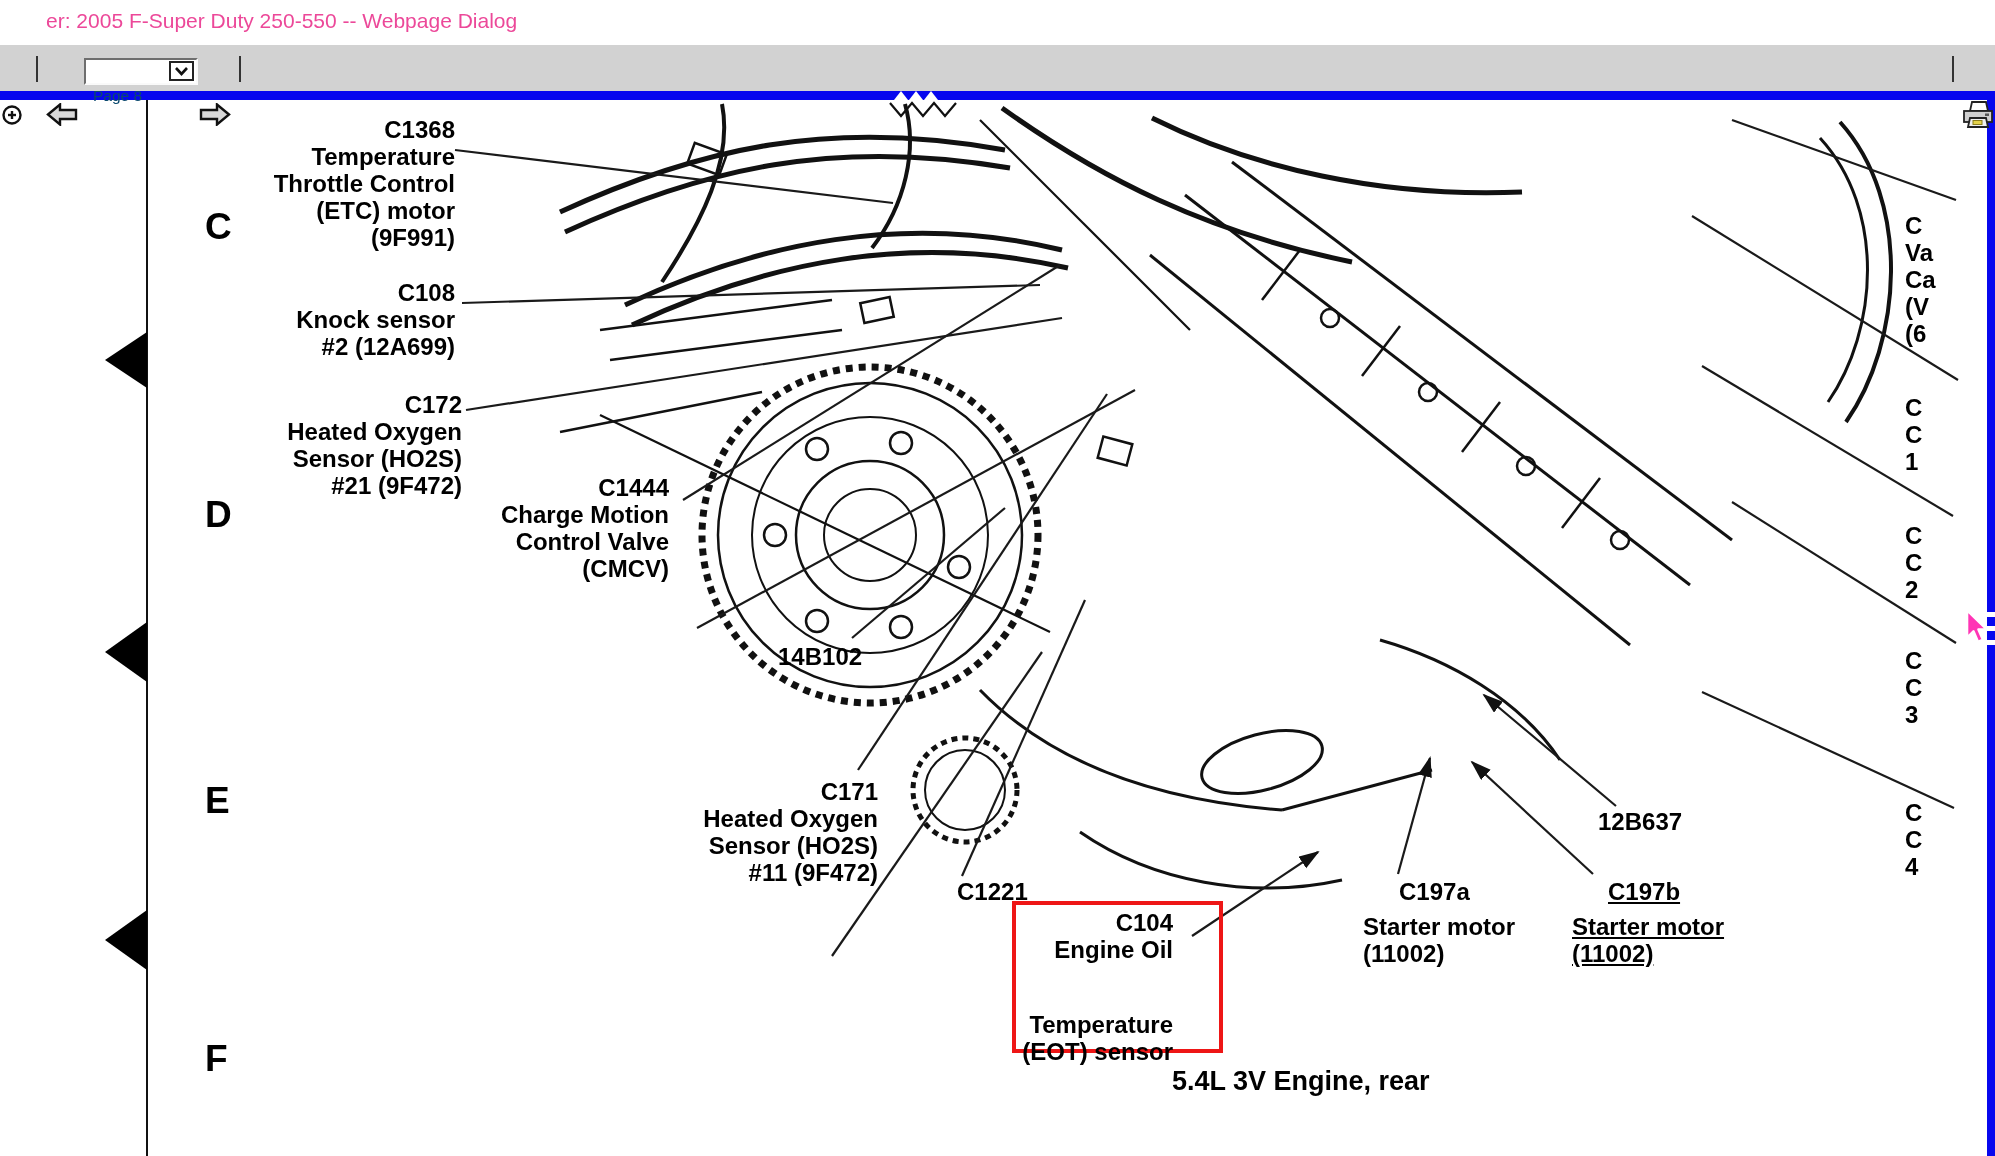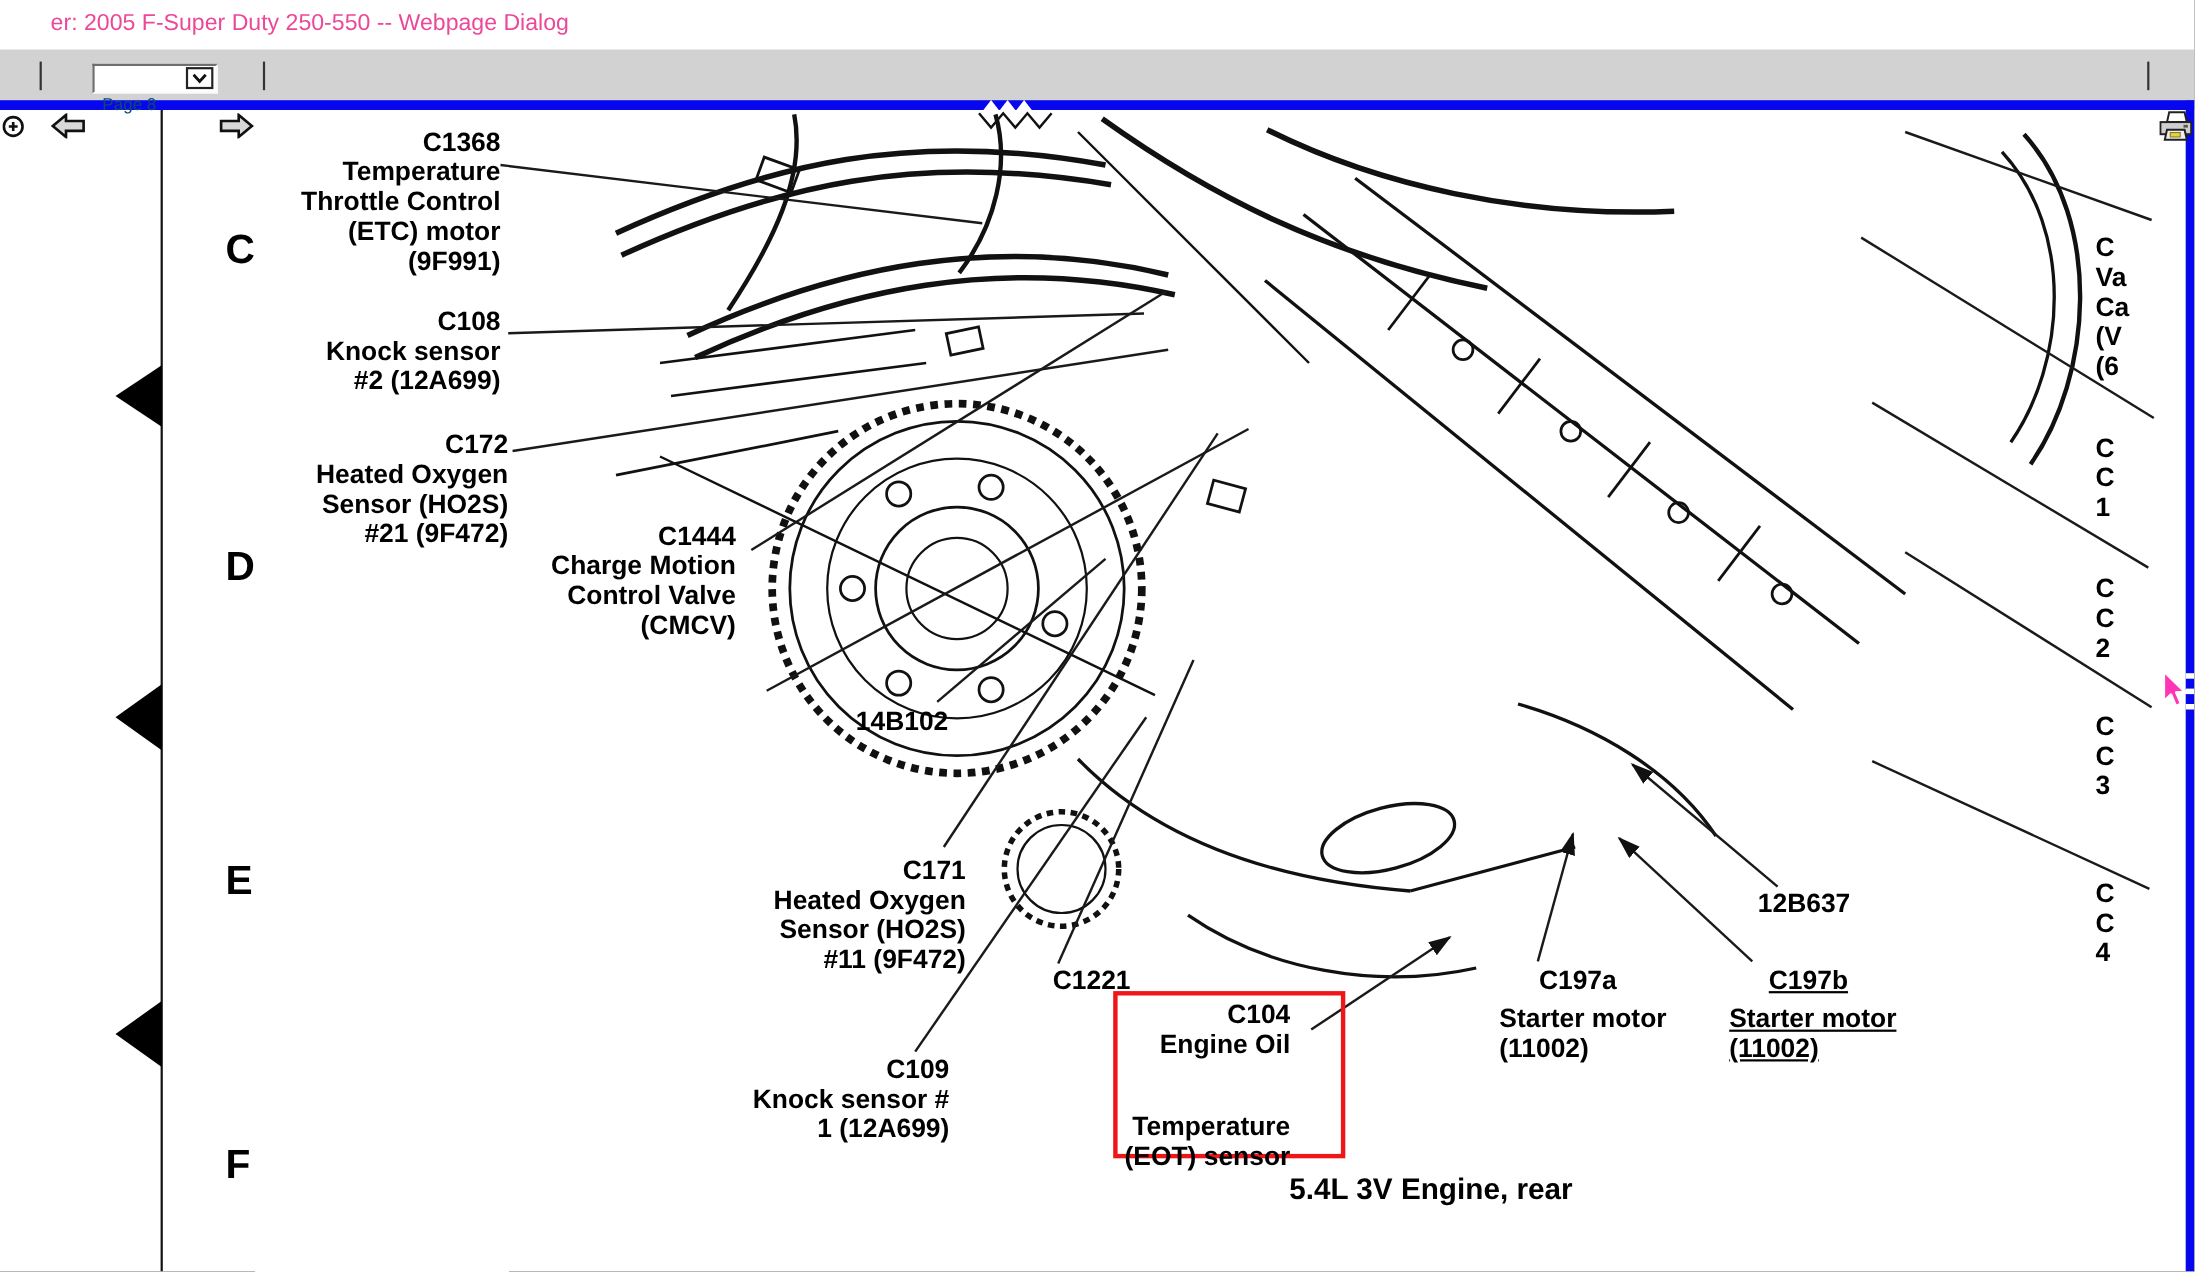--- a/index.html
+++ b/index.html
@@ -206,25 +206,20 @@
   </div>
   <div class="lbl r" style="right:1117px;top:778px;">
     <span>C171</span>
       <span>Heated Oxygen</span>
     <span>Sensor (HO2S)</span>
       <span>#11 (9F472)</span>
   </div>
   <div class="lbl" style="left:957px;top:878px;">
     <span>C1221</span>
   </div>
-  <div class="lbl r" style="right:1132px;top:959px;">
-    <span>C109</span>
-      <span>Knock sensor #</span>
-    <span>1 (12A699)</span>
-  </div>
 
   <div class="redbox">
     <span style="display:block;">C104</span>
     <span style="display:block;">Engine Oil</span>
     <span style="display:block;margin-top:48px;">Temperature</span>
     <span style="display:block;">(EOT) sensor</span>
   </div>
 
   <div class="lbl gap1" style="left:1363px;top:878px;">
     <span>C197a</span>

